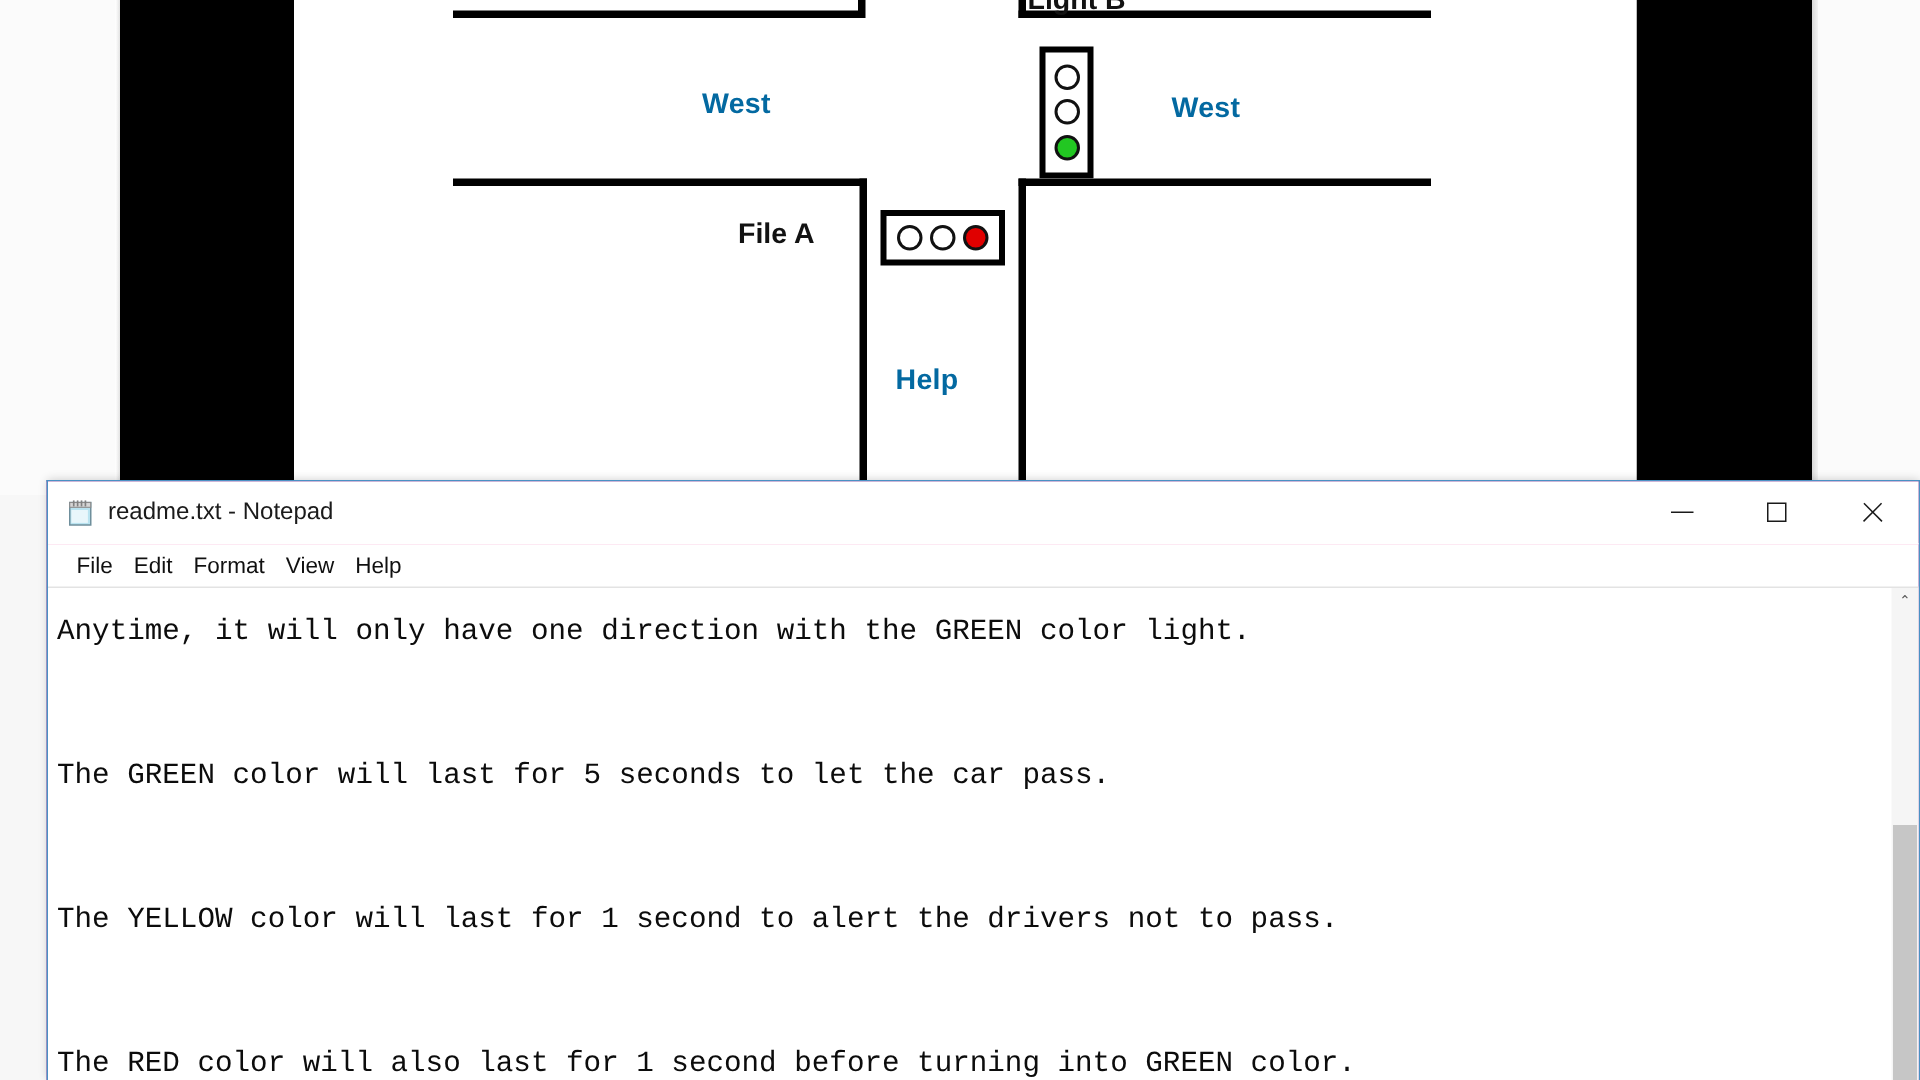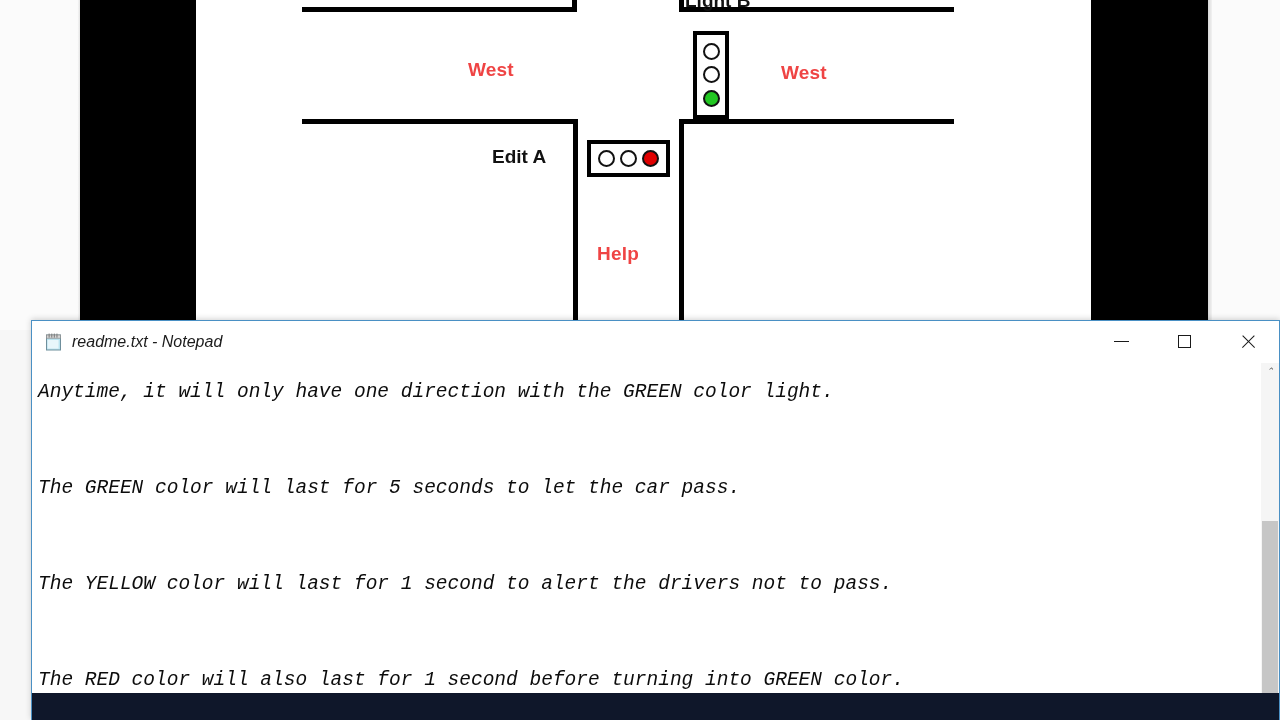--- a/index.html
+++ b/index.html
@@ -85,46 +85,45 @@
     background: #ffffff;
   }
   .bulb.on-green { background: #22c722; }
   .bulb.on-red   { background: #e00000; }
 
   .dir-label {
     position: absolute;
     font-family: "Liberation Sans", sans-serif;
     font-weight: bold;
     font-size: 19px;
-    color: #ef4444;
+    color: #0369a1;
     white-space: nowrap;
     letter-spacing: .2px;
   }
   .light-label {
     position: absolute;
     font-family: "Liberation Sans", sans-serif;
     font-weight: bold;
     font-size: 19px;
     color: #121212;
     white-space: nowrap;
   }
 
   
   #notepad {
     position: absolute;
     left: 31px;
     top: 320px;
     width: 1249px;
     height: 400px;
-    background: #0f172a;
+    background: #ec4899;
     border: 1px solid #4a90c4;
     border-bottom: none;
     box-sizing: border-box;
     box-shadow: 0 -1px 6px rgba(0,0,0,.18);
-    font-style: italic;
   }
   .np-titlebar {
     position: relative;
     height: 41px;
     background: #ffffff;
     display: flex;
     align-items: center;
     border-bottom: 1px solid #ffffff;
   }
   .np-icon {
@@ -271,21 +270,21 @@
       <div class="rd" style="left:483px; top:119px; width:275px; height:5px;"></div>
 
       <div class="rd" style="left:483px; top:119px; width:5px; height:211px;"></div>
 
       <div class="dir-label" style="left:272px; top:59px;">West</div>
 
       <div class="dir-label" style="left:585px; top:62px;">West</div>
 
       <div class="dir-label" style="left:401px; top:243px;">Help</div>
 
-      <div class="light-label" style="left:296px; top:146px;">Edit A</div>
+      <div class="light-label" style="left:296px; top:146px;">File A</div>
 
       <div class="light-label" style="left:489px; top:-10px;">Light B</div>
 
       <div class="light-box vertical" style="left:497px; top:31px; width:36px; height:88px;">
         <span class="bulb"></span>
         <span class="bulb"></span>
         <span class="bulb on-green"></span>
       </div>
 
       <div class="light-box horizontal" style="left:391px; top:140px; width:83px; height:37px;">
@@ -319,20 +318,27 @@
         </div>
         <div class="np-wc">
           <span class="wc-max"></span>
         </div>
         <div class="np-wc close">
           <span class="wc-close"></span>
         </div>
       </div>
     </div>
 
+    <div class="np-menubar">
+      <span class="np-menu-item">File</span>
+      <span class="np-menu-item">Edit</span>
+      <span class="np-menu-item">Format</span>
+      <span class="np-menu-item">View</span>
+      <span class="np-menu-item">Help</span>
+    </div>
 
     <div class="np-body">
       <div class="np-text">Anytime, it will only have one direction with the GREEN color light.
 
 The GREEN color will last for 5 seconds to let the car pass.
 
 The YELLOW color will last for 1 second to alert the drivers not to pass.
 
 The RED color will also last for 1 second before turning into GREEN color.
 

